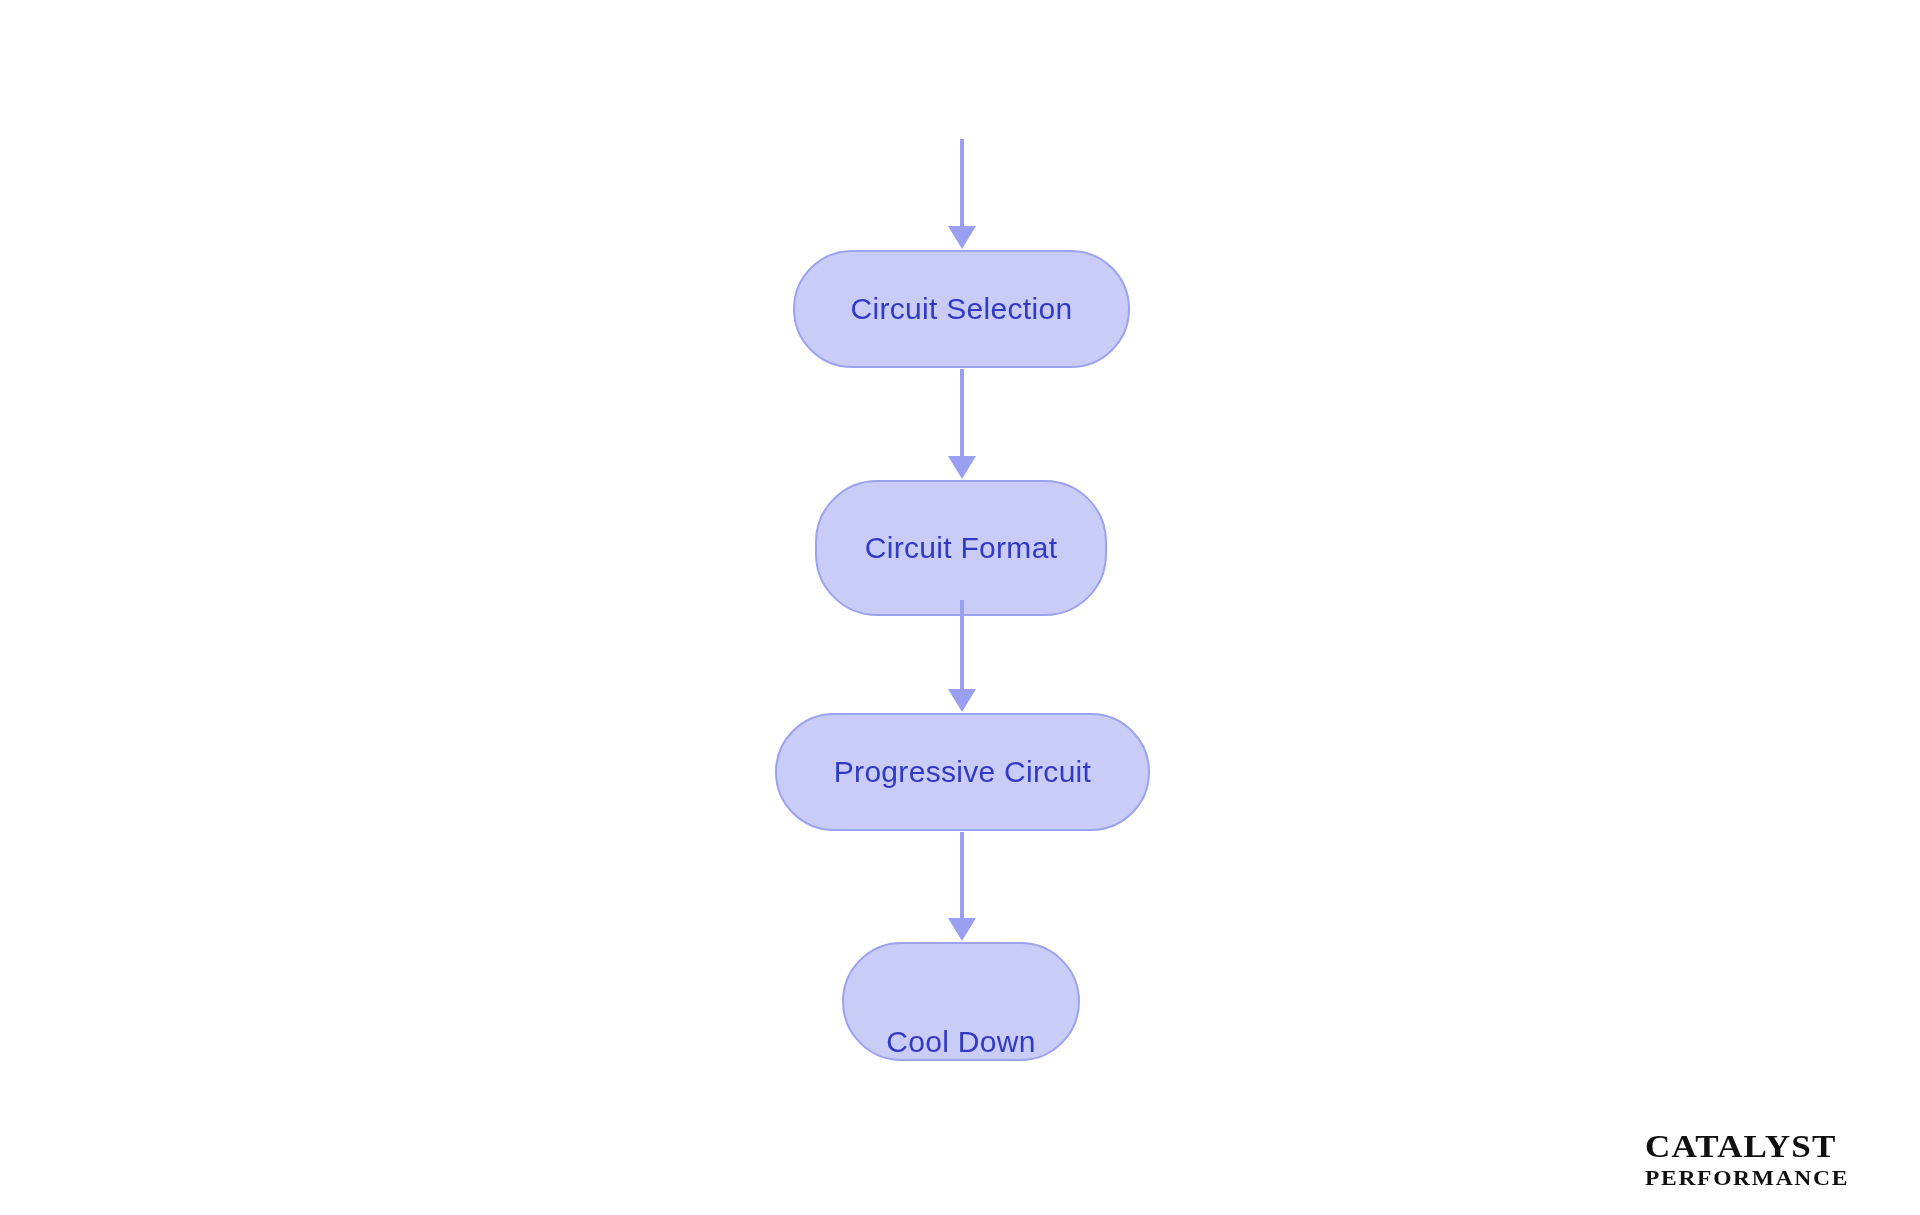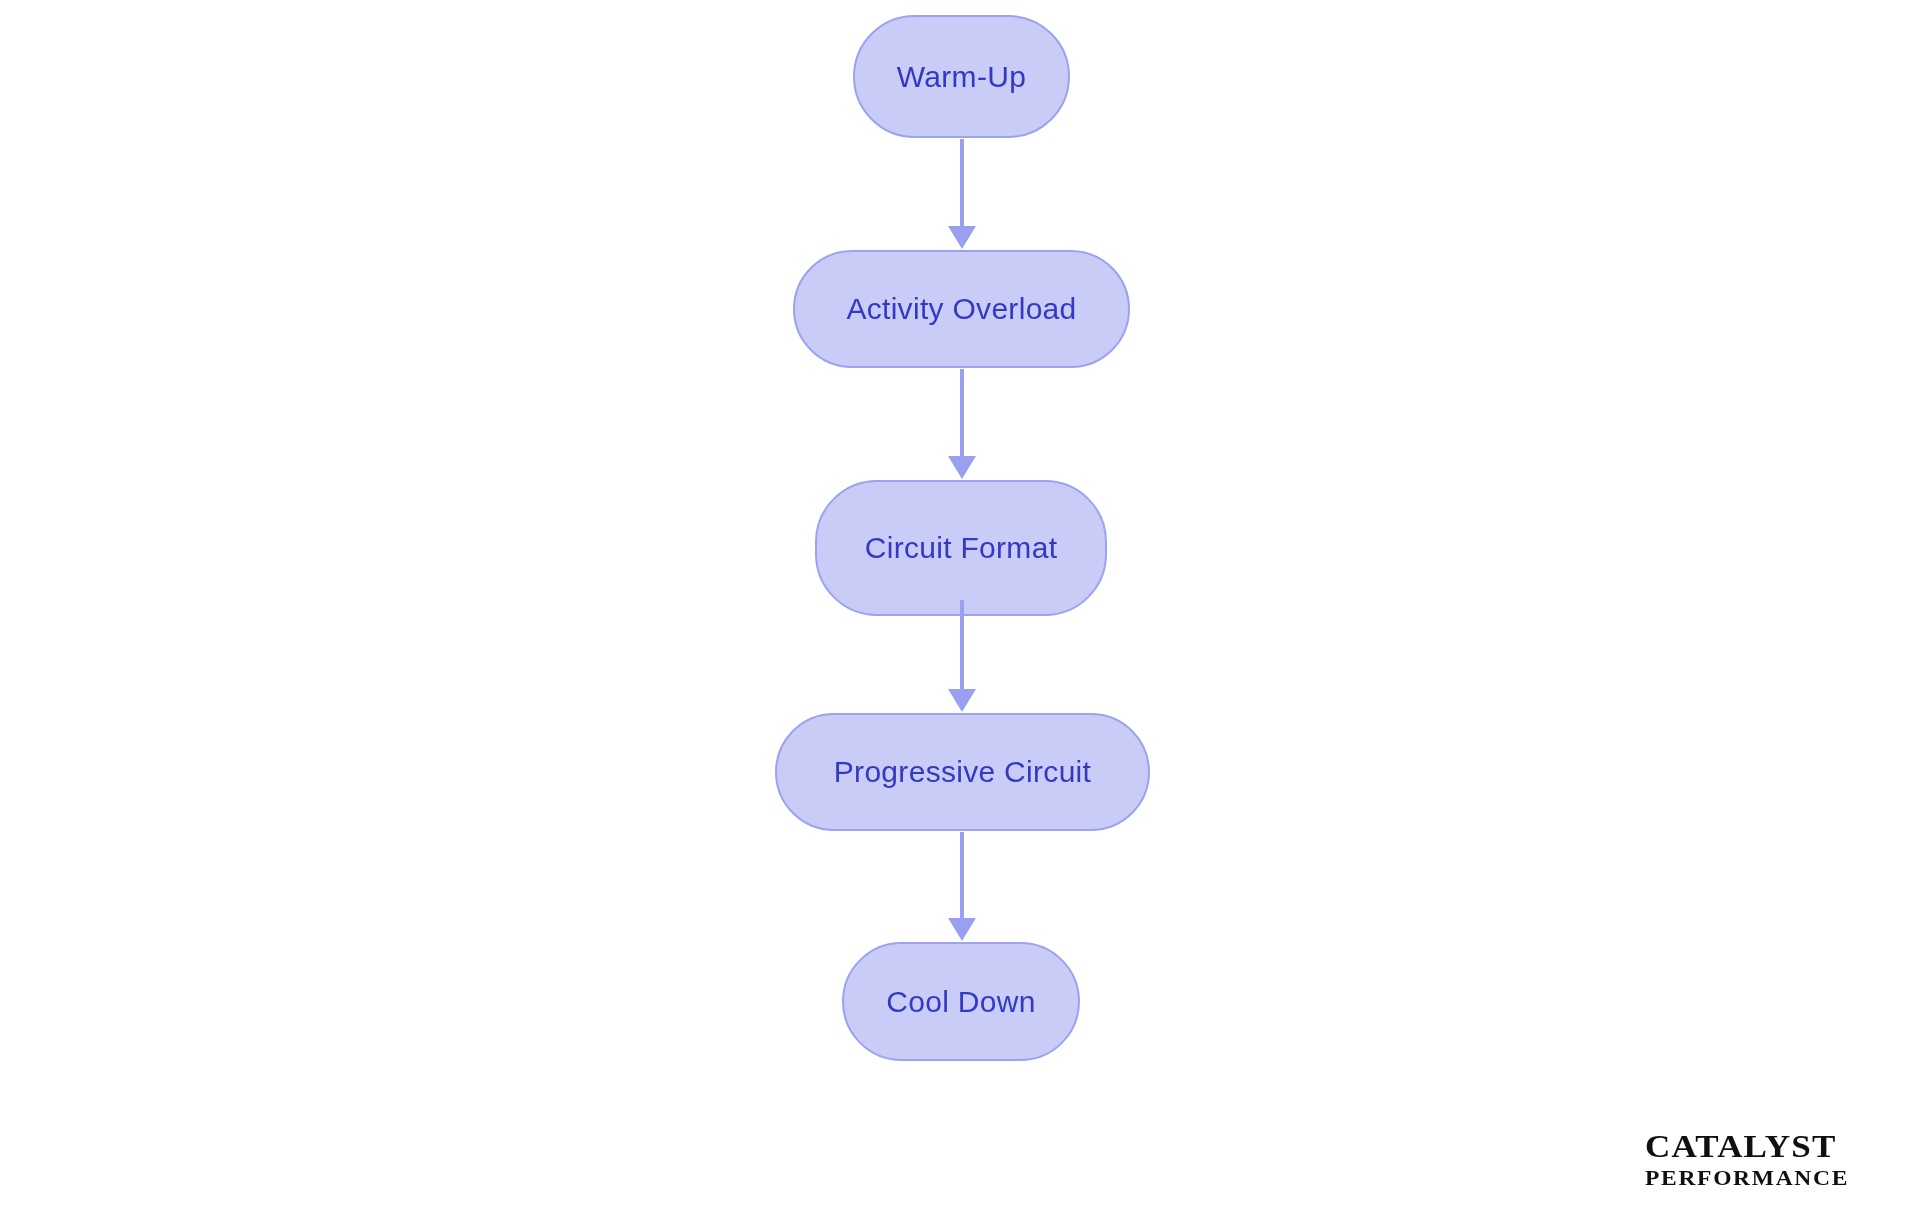--- a/index.html
+++ b/index.html
@@ -25,21 +25,21 @@
     color: var(--node-text, #3239c4);
     font-size: 30px;
     letter-spacing: 0.3px;
     box-sizing: border-box;
     white-space: nowrap;
   }
   #n1 { left: 853px; top: 15px;  width: 217px; height: 123px; }
   #n2 { left: 793px; top: 250px; width: 337px; height: 118px; }
   #n3 { left: 815px; top: 480px; width: 292px; height: 136px; }
   #n4 { left: 775px; top: 713px; width: 375px; height: 118px; }
-  #n5 { left: 842px; top: 942px; width: 238px; height: 119px; }
+  #n5 { left: 842px; top: 942px; width: 238px; height: 119px; align-items: flex-end; }
 
   .arrow {
     position: absolute;
     left: 960px;
     width: 4px;
     background: var(--arrow, #99a0f1);
   }
   .arrow::after {
     content: "";
     position: absolute;
@@ -79,28 +79,25 @@
     margin-top: 6px;
     transform: scaleX(1.12);
     transform-origin: left center;
   }
 </style>
 </head>
 <body>
 
 <div class="canvas">
 
-  <div class="node" id="n1">
-    <span>Warm-Up</span>
-  </div>
 
   <div class="arrow" id="a1"></div>
 
   <div class="node" id="n2">
-    <span>Activity Overload</span>
+    <span>Circuit Selection</span>
   </div>
 
   <div class="arrow" id="a2"></div>
 
   <div class="node" id="n3">
     <span>Circuit Format</span>
   </div>
 
   <div class="arrow" id="a3"></div>
 

